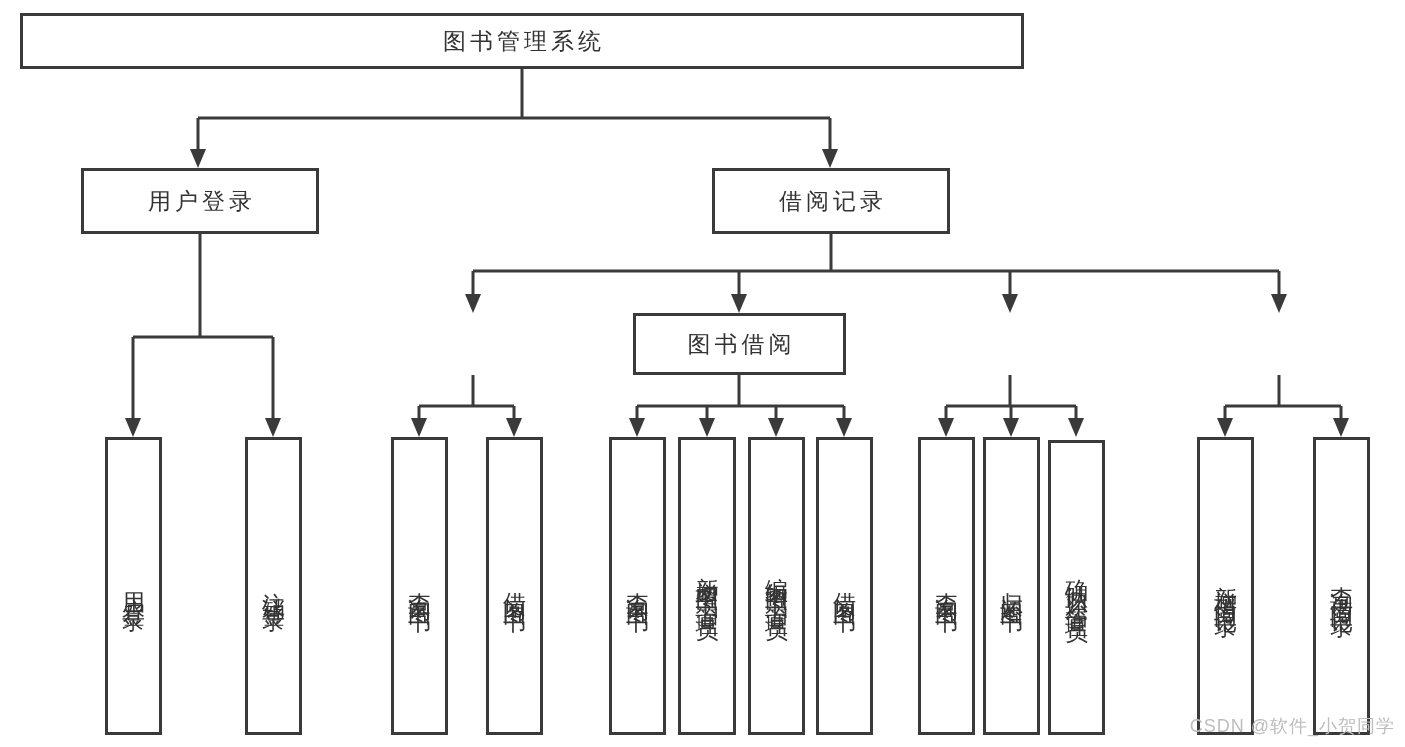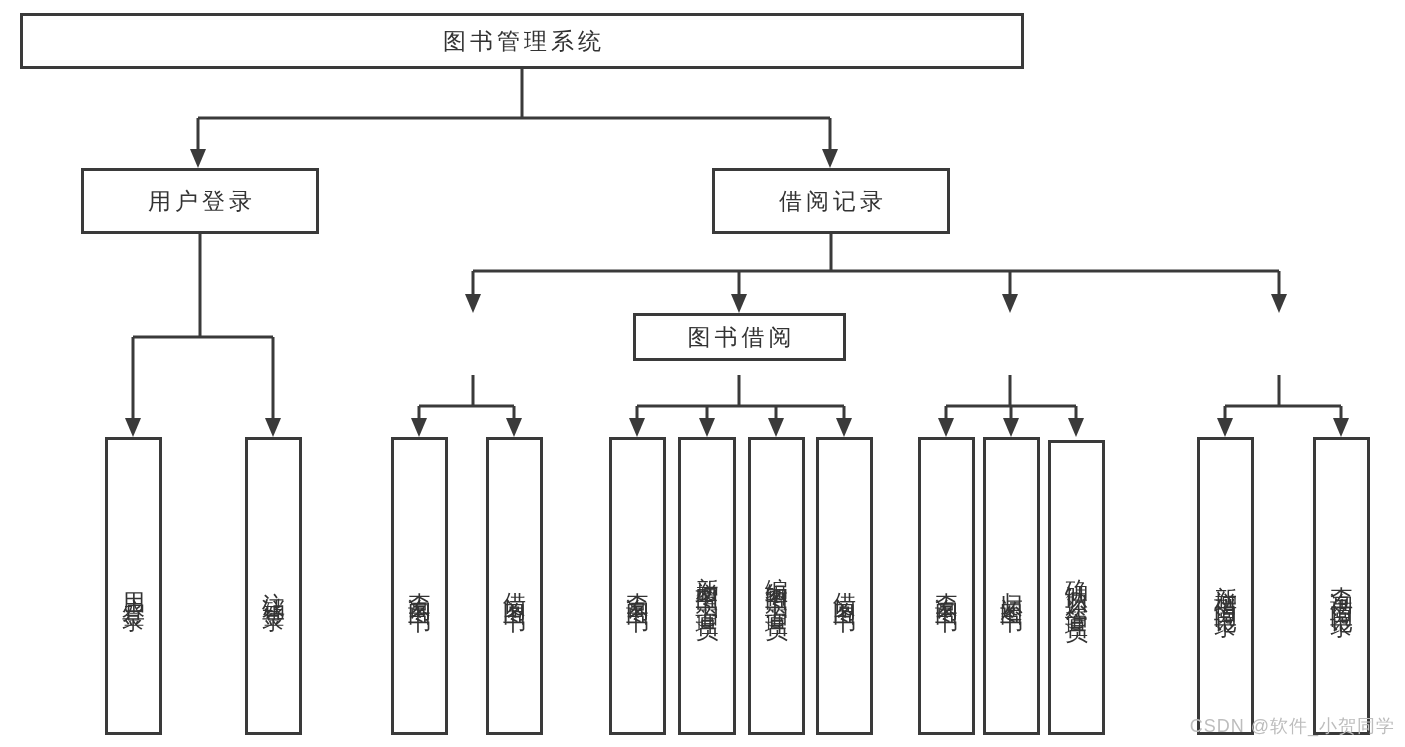--- a/index.html
+++ b/index.html
@@ -81,21 +81,21 @@
       <polygon points="1217,418 1233,418 1225,437"></polygon>
       <polygon points="1333,418 1349,418 1341,437"></polygon>
     </g>
   </svg>
 
   <div class="node h" style="left:20px;top:13px;width:1004px;height:56px">图书管理系统</div>
 
   <div class="node h" style="left:81px;top:168px;width:238px;height:66px">用户登录</div>
   <div class="node h" style="left:712px;top:168px;width:238px;height:66px">借阅记录</div>
 
-  <div class="node h" style="left:633px;top:313px;width:213px;height:48px">图书借阅</div>
+  <div class="node h" style="left:633px;top:313px;width:213px;height:62px">图书借阅</div>
 
   <div class="node v" style="left:105px;top:437px;width:57px;height:298px">用户登录</div>
   <div class="node v" style="left:245px;top:437px;width:57px;height:298px">注销登录</div>
 
   <div class="node v" style="left:391px;top:437px;width:57px;height:298px">查询图书</div>
   <div class="node v" style="left:486px;top:437px;width:57px;height:298px">借阅图书</div>
 
   <div class="node v" style="left:609px;top:437px;width:57px;height:298px">查询图书</div>
   <div class="node v" style="left:678px;top:437px;width:58px;height:298px">新增图书（管理员）</div>
   <div class="node v" style="left:748px;top:437px;width:57px;height:298px">编辑图书（管理员）</div>

